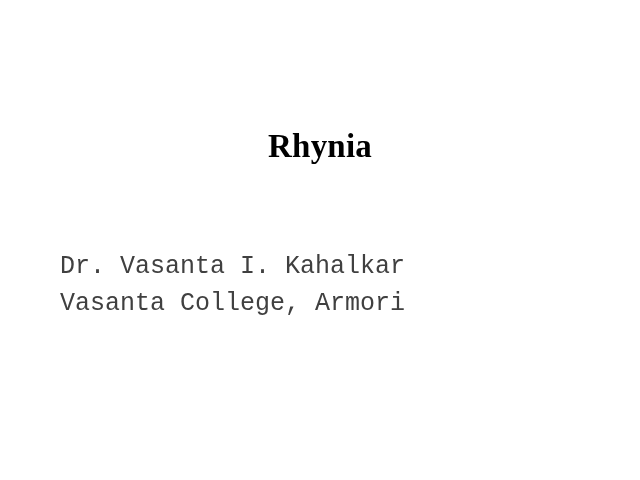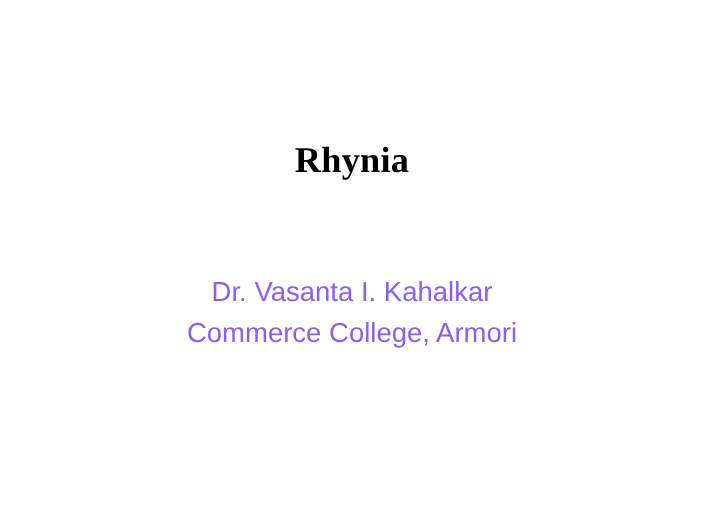--- a/index.html
+++ b/index.html
@@ -31,36 +31,35 @@
     font-size: 33px;
     line-height: 40px;
     color: #000000;
     letter-spacing: 0.2px;
   }
   .slide-subtitle {
     position: absolute;
     top: 248px;
     left: 60px;
     width: 520px;
-    text-align: center;
-    font-family: Liberation Sans, sans-serif;
+    font-family: Liberation Mono, monospace;
     font-size: 25px;
     line-height: 37px;
-    color: #8b5cf6;
+    color: #404040;
   }
   .subtitle-line {
     display: block;
     white-space: pre-wrap;
   }
 </style>
 </head>
 <body>
 
 <div class="slide">
 
   <div class="slide-title">Rhynia</div>
 
   <div class="slide-subtitle">
     <span class="subtitle-line">Dr. Vasanta I. Kahalkar</span>
-    <span class="subtitle-line">Commerce College, Armori</span>
+    <span class="subtitle-line">Vasanta College, Armori</span>
   </div>
 
 </div>
 
 </body></html>

